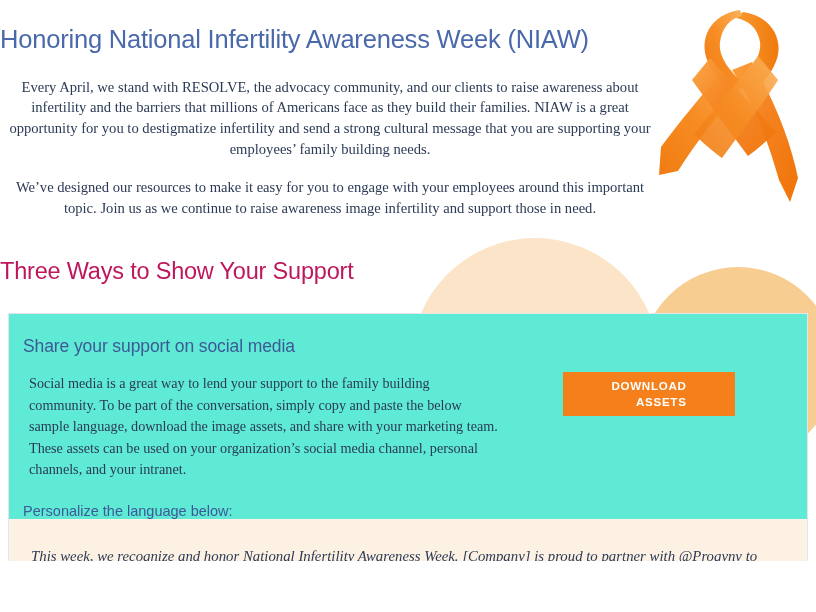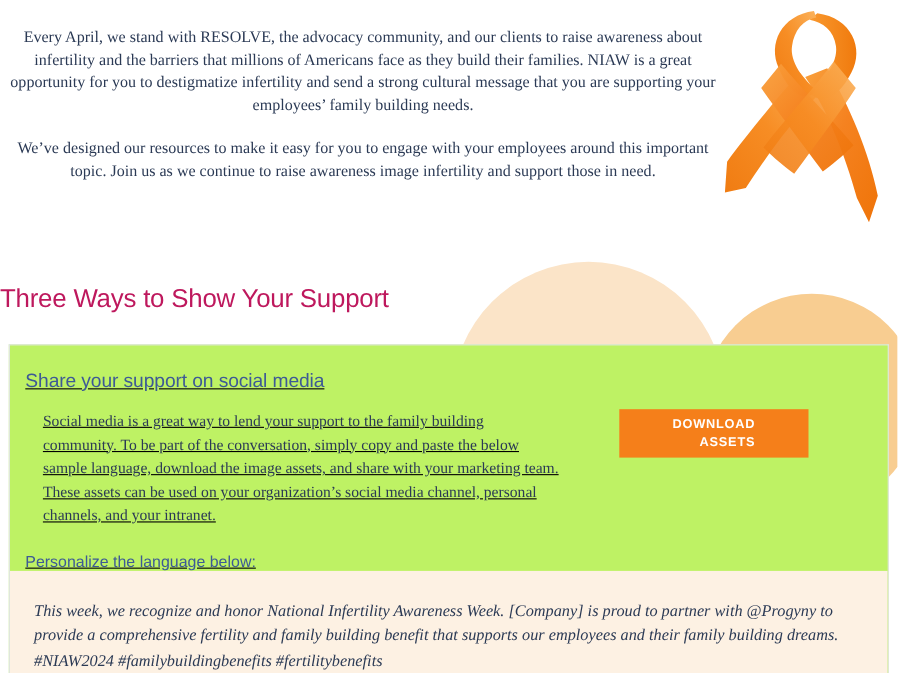--- a/index.html
+++ b/index.html
@@ -101,45 +101,44 @@
     color: #be185d;
     z-index: 4;
   }
 
   
   .card {
     position: absolute;
     left: 8px;
     top: 313px;
     width: 800px;
-    height: 300px;
-    background: #bef264;
+    height: 248px;
+    background: #5eead4;
     border: 1px solid #e3e5e9;
     border-bottom: none;
     box-sizing: border-box;
     z-index: 5;
     overflow: hidden;
-    text-decoration: underline;
   }
   .card-body {
     position: relative;
     padding: 22px 14px 0 14px;
     height: 192px;
     box-sizing: border-box;
   }
   .card-heading {
     margin: 0 0 16px 0;
     font-family: "Liberation Sans", sans-serif;
     font-size: 17.5px;
     font-weight: 400;
     letter-spacing: -0.1px;
     color: #3d5a96;
   }
   .card-p {
-    margin: 16px;
+    margin: 6px;
     width: 470px;
     font-family: "Liberation Serif", serif;
     font-size: 14.2px;
     line-height: 1.52;
     color: #2b3a55;
   }
   .card-subheading {
     margin: 22px 0 0 0;
     font-family: "Liberation Sans", sans-serif;
     font-size: 14.5px;
@@ -226,20 +225,21 @@
       <path d="M95 12 C 126 16, 138 44, 126 66 C 116 86, 100 98, 88 84 C 100 74, 114 58, 112 42 C 110 28, 100 20, 88 18 Z" fill="url(#rg3)"></path>
 
       <path d="M92 10 C 62 14, 50 40, 60 62 C 68 82, 84 96, 94 82 C 82 72, 70 56, 72 42 C 74 28, 82 18, 94 16 Z" fill="url(#rg2)"></path>
 
       <path d="M62 58 C 80 80, 104 104, 128 132 C 118 142, 108 150, 100 156 C 78 126, 58 100, 44 80 Z" fill="url(#rg1)" opacity="0.96"></path>
       <path d="M110 56 C 92 80, 68 106, 46 134 C 56 144, 66 152, 74 158 C 96 128, 116 102, 130 80 Z" fill="url(#rg2)" opacity="0.9"></path>
     </svg>
   </div>
 
   <div class="hero">
+    <h1 class="page-title">Honoring National Infertility Awareness Week (NIAW)</h1>
     <p class="body-p">Every April, we stand with RESOLVE, the advocacy community, and our clients to raise awareness about infertility and the barriers that millions of Americans face as they build their families. NIAW is a great opportunity for you to destigmatize infertility and send a strong cultural message that you are supporting your employees’ family building needs.</p>
     <p class="body-p">We’ve designed our resources to make it easy for you to engage with your employees around this important topic. Join us as we continue to raise awareness image infertility and support those in need.</p>
   </div>
 
   <h2 class="section-heading">Three Ways to Show Your Support</h2>
 
   <div class="card">
     <div class="card-body">
       <h3 class="card-heading">Share your support on social media</h3>
       <p class="card-p">Social media is a great way to lend your support to the family building community. To be part of the conversation, simply copy and paste the below sample language, download the image assets, and share with your marketing team. These assets can be used on your organization’s social media channel, personal channels, and your intranet.</p>

